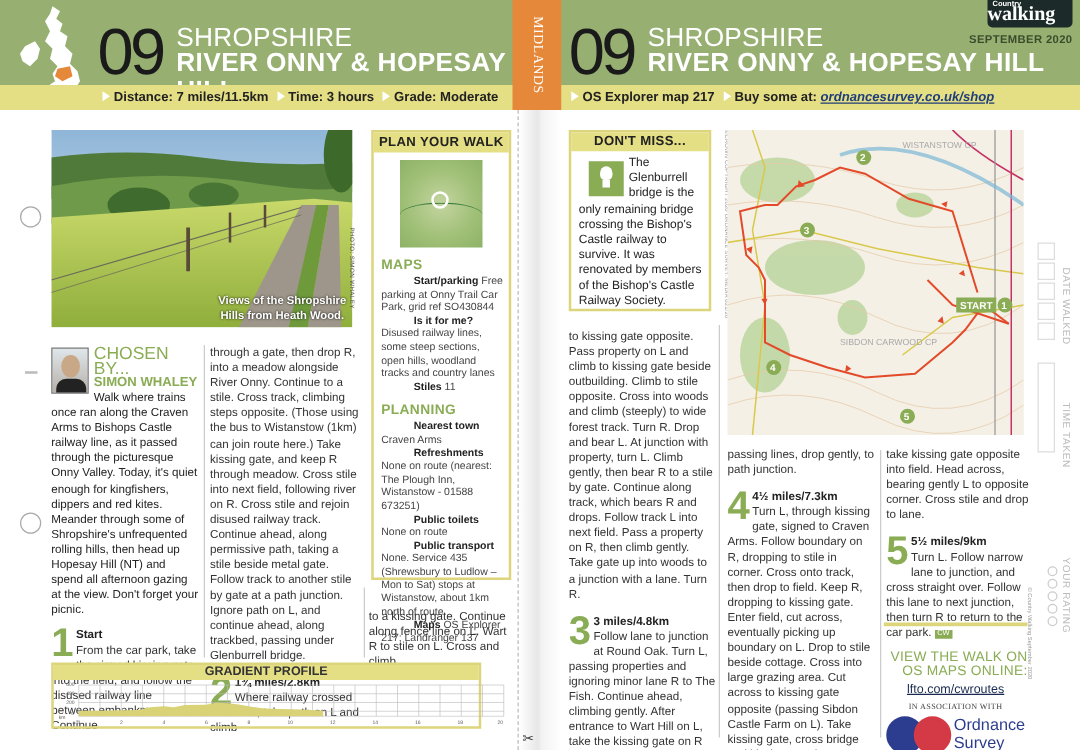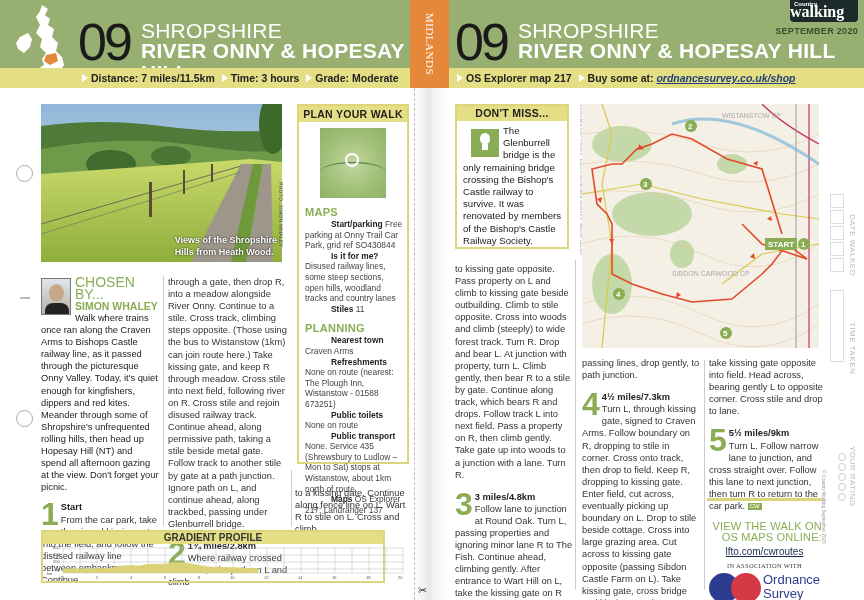--- a/index.html
+++ b/index.html
@@ -26,21 +26,21 @@
   .midlands-text span { display: inline-block; transform: translateX(-22px); }
   .perf { position: absolute; left: 414px; top: 88px; height: 512px; border-left: 1px dashed #bbb; }
 
   .uk-map { position: absolute; left: 12px; top: 3px; width: 62px; height: 80px; }
   .cw-logo { position: absolute; right: 6px; top: 0; width: 68px; height: 22px; background: #1d2a2a; border-radius: 0 0 4px 4px; color: #fff; font-family: "Liberation Serif", serif; font-weight: bold; font-size: 16px; line-height: 24px; }
   .cw-logo small { position: absolute; left: 4px; top: 0; font-size: 6px; line-height: 8px; font-family: "Liberation Sans", sans-serif; }
   .sept { position: absolute; right: 6px; top: 26px; font-size: 9px; color: #3b4b2b; font-weight: bold; letter-spacing: 0.3px; }
 
   
   .photo { position: absolute; left: 41px; top: 104px; width: 241px; height: 158px; overflow: hidden; }
-  .photo-caption { position: absolute; right: 5px; bottom: 4px; color: #fff; font-weight: bold; font-size: 9px; text-align: left; line-height: 12px; text-shadow: 0 0 2px #000; }
+  .photo-caption { position: absolute; right: 5px; bottom: 4px; color: #fff; font-weight: bold; font-size: 9px; text-align: center; line-height: 12px; text-shadow: 0 0 2px #000; }
   .photo-credit { position: absolute; left: 284px; top: 182px; font-size: 5px; color: #555; transform: rotate(90deg); transform-origin: left top; white-space: nowrap; letter-spacing: 0.3px; }
 
   .col { position: absolute; font-size: 9.3px; line-height: 12.1px; color: #333; }
   .sep { position: absolute; width: 0; border-left: 1px solid #ccc; }
 
   .chosen { position: absolute; left: 41px; top: 276px; width: 118px; }
   .avatar { float: left; width: 30px; height: 37px; margin: 2px 4px 2px 0; background: linear-gradient(#dfe6ea, #b7b1a9); border: 1px solid #777; position: relative; overflow: hidden; }
   .avatar::before { content: ""; position: absolute; left: 7px; top: 5px; width: 15px; height: 18px; border-radius: 50%; background: #c9a888; }
   .avatar::after { content: ""; position: absolute; left: 3px; top: 24px; width: 24px; height: 16px; border-radius: 8px 8px 0 0; background: #222; }
   .chosen-by { color: #8aac55; font-size: 14px; line-height: 12px; }

